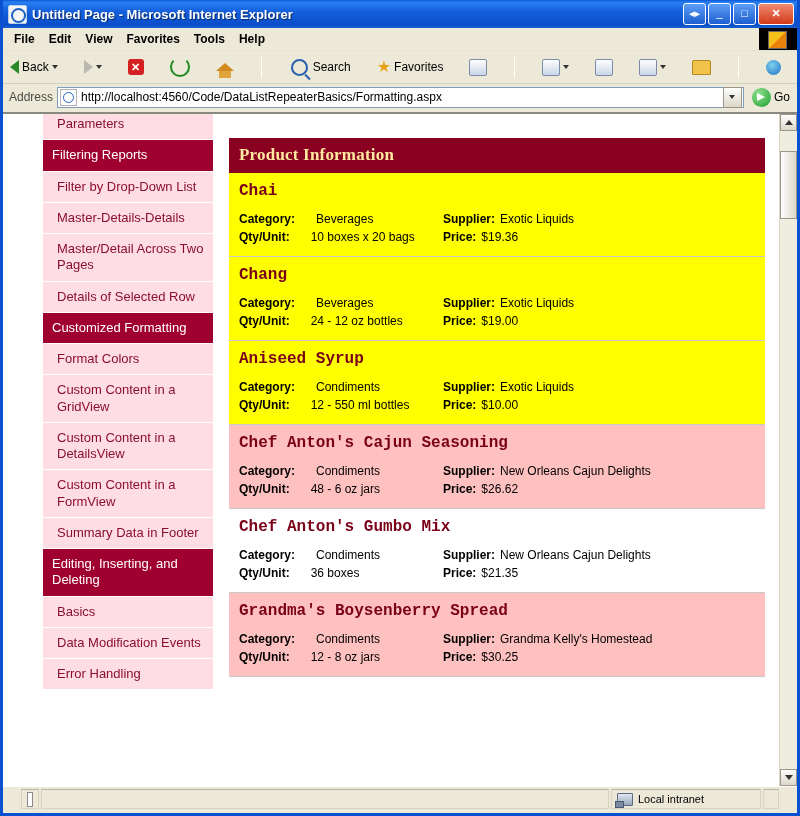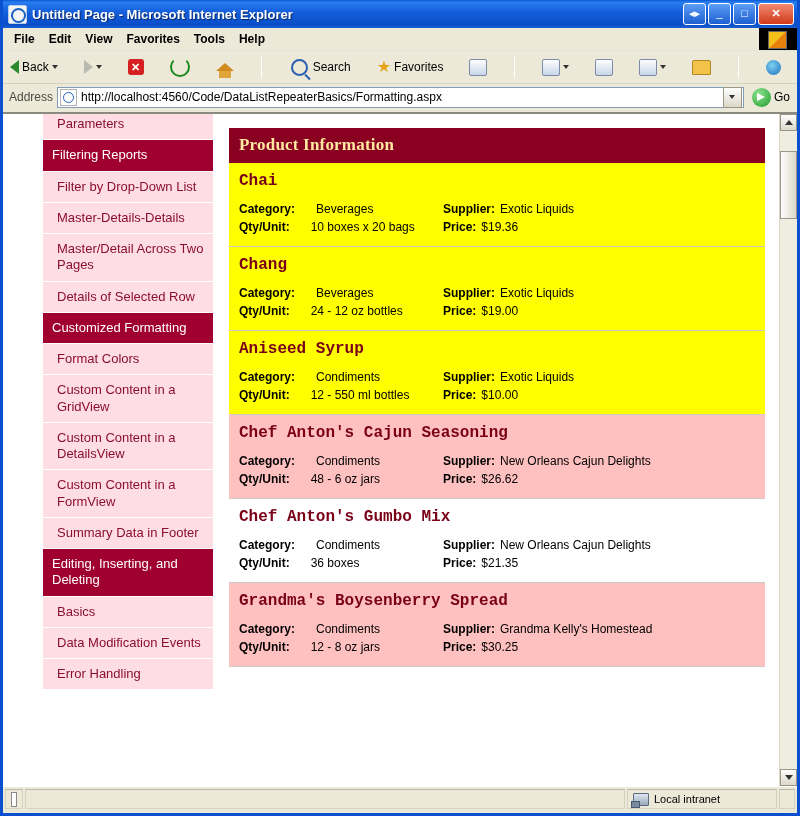--- a/index.html
+++ b/index.html
@@ -339,21 +339,21 @@
     font-size: 13px;
     padding: 7px 9px 7px 14px;
     border-bottom: 1px solid #fff;
     line-height: 1.25;
   }
   .nav-item.partial-top { padding-top: 2px; }
   
   .main {
     flex: 1;
     background: #fff;
-    padding: 14px 14px 0 16px;
+    padding: 24px 14px 0 16px;
     box-sizing: border-box;
     overflow: hidden;
   }
   .panel-header {
     background: #8a0020;
     color: #ffe8a0;
     font-size: 17px;
     font-weight: bold;
     font-family: "Liberation Serif", serif;
     padding: 7px 10px 8px 10px;
@@ -416,21 +416,21 @@
     box-sizing: border-box;
   }
   
   .statusbar {
     height: 24px;
     background: #ece9d8;
     border-top: 1px solid #fff;
     display: flex;
     align-items: center;
     font-size: 11px;
-    padding: 0 2px;
+    padding: 0 18px;
     gap: 2px;
   }
   .status-cell {
     height: 20px;
     display: flex;
     align-items: center;
     padding: 0 5px;
     border: 1px solid #d6d2c2;
     border-top-color: #bbb7a8;
     box-sizing: border-box;

